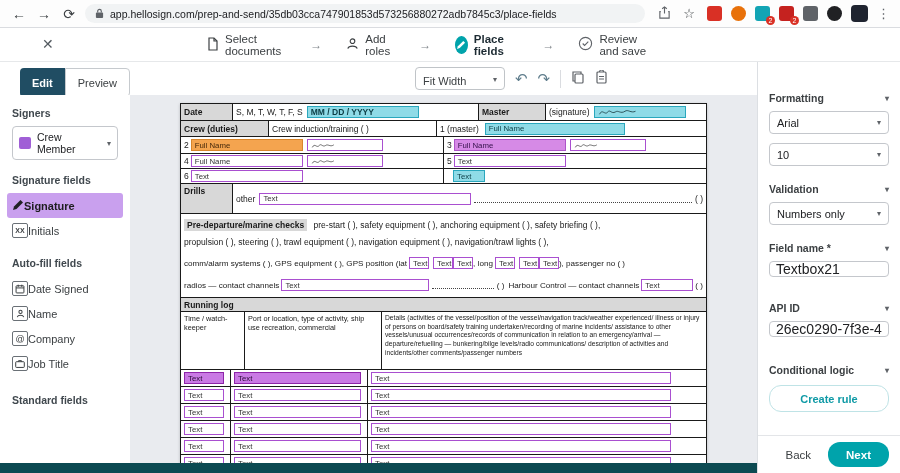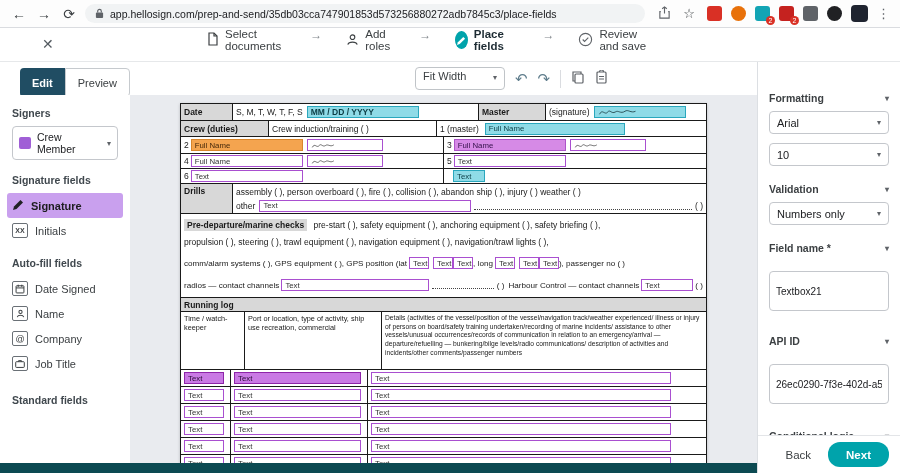--- a/index.html
+++ b/index.html
@@ -13,57 +13,57 @@
   .url-text { font-size: 10.5px; color: #202124; white-space: nowrap; overflow: hidden; }
   .chrome-right { margin-left: auto; display: flex; align-items: center; gap: 9px; }
   .ext { position: relative; width: 15px; height: 15px; border-radius: 3px; }
   .ext .badge { position: absolute; bottom: -4px; right: -5px; background: #d93025; color: #fff; font-size: 7px; line-height: 9px; padding: 0 2.5px; border-radius: 5px; }
   .avatar { width: 17px; height: 17px; border-radius: 4px; background: #1f2430; }
   .menu-dots { font-size: 13px; color: #5f6368; }
 
   
   .app-header { position: relative; height: 34px; background: #fff; border-bottom: 1px solid #e6e8ea; }
   .close-x { position: absolute; left: 42px; top: 8px; font-size: 14px; color: #545b61; cursor: pointer; }
-  .stepper { position: absolute; left: 50%; top: 0; height: 100%; transform: translateX(-54%); display: flex; align-items: flex-start; gap: 24px; }
+  .stepper { position: absolute; left: 50%; top: 0; height: 100%; transform: translateX(-54%); display: flex; align-items: center; gap: 24px; }
   .step { display: flex; align-items: center; gap: 6px; font-size: 11.5px; color: #3c4043; cursor: pointer; }
   .step.active { font-weight: 700; color: #1d2b33; }
   .step-arrow { color: #80868b; font-size: 12px; }
   .step-circle { width: 18px; height: 18px; border-radius: 50%; background: #00a3ab; display: flex; align-items: center; justify-content: center; }
 
   
   .work { position: relative; height: 411px; }
   .subtoolbar { position: absolute; top: 0; left: 0; width: 757px; height: 33px; background: #fff; }
   .seg { position: absolute; left: 20px; top: 6px; display: flex; }
   .seg-btn { height: 29px; padding: 0 12px; font-size: 11px; display: flex; align-items: center; cursor: pointer; }
   .seg-edit { background: #204d63; color: #fff; border-radius: 4px 0 0 4px; font-weight: 600; }
   .seg-preview { background: #fff; color: #3c4043; border: 1px solid #c6cace; border-radius: 0 4px 4px 0; }
   .zoomgrp { position: absolute; left: 415px; top: 5px; display: flex; align-items: center; gap: 10px; }
-  .zoom-select { width: 90px; height: 23px; border: 1px solid #c0c4c8; border-radius: 4px; display: flex; align-items: flex-end; justify-content: space-between; padding: 7px 7px; font-size: 11px; color: #3c4043; cursor: pointer; background: #fff; }
+  .zoom-select { width: 90px; height: 23px; border: 1px solid #c0c4c8; border-radius: 4px; display: flex; align-items: flex-start; justify-content: space-between; padding: 7px 7px; font-size: 11px; color: #3c4043; cursor: pointer; background: #fff; }
   .tool-glyph { font-size: 15px; color: #5f7d8c; cursor: pointer; line-height: 1; }
   .vdiv { width: 1px; height: 18px; background: #dadce0; }
   .chev { font-size: 8px; color: #5f6368; }
 
   .sidebar { position: absolute; top: 33px; left: 0; width: 130px; bottom: 10px; background: #fff; padding: 10px 12px; overflow: hidden; }
   .side-h { font-size: 10.5px; font-weight: 600; color: #40484e; margin: 14px 0 7px; }
   .side-h:first-child { margin-top: 2px; }
   .signer-select { border: 1px solid #c4c7cc; border-radius: 4px; padding: 4px 6px; display: flex; align-items: center; gap: 6px; cursor: pointer; }
   .swatch { width: 12px; height: 12px; border-radius: 2px; background: #a05fd6; flex: 0 0 auto; }
   .signer-label { font-size: 10.5px; color: #202124; line-height: 1.15; flex: 1; }
-  .side-item { height: 25px; display: flex; align-items: center; gap: 7px; font-size: 11px; color: #3c4043; border-radius: 3px; padding: 0 5px; margin: 0 -5px; cursor: pointer; }
+  .side-item { height: 25px; display: flex; align-items: center; font-size: 11px; color: #3c4043; border-radius: 3px; padding: 0 5px; margin: 0 -5px; cursor: pointer; }
   .side-item.selected { background: #c9a0ee; color: #1d1d1f; font-weight: 600; }
   .icon-box { width: 16px; height: 15px; border: 1px solid #6a7076; border-radius: 2px; display: flex; align-items: center; justify-content: center; font-size: 7px; font-weight: 700; color: #3c4043; flex: 0 0 auto; }
 
   .canvas { position: absolute; top: 33px; left: 130px; width: 627px; bottom: 10px; background: #e9ebef; overflow: hidden; }
   .footer-strip { position: absolute; left: 0; bottom: 0; width: 757px; height: 10px; background: #0c4a52; }
 
   
   .rightpanel { position: absolute; top: 0; right: 0; width: 143px; bottom: 0; background: #fff; border-left: 1px solid #dcdfe3; padding: 30px 11px 0; }
   .p-labelrow { display: flex; justify-content: space-between; align-items: center; font-size: 10.5px; color: #3c4043; font-weight: 600; }
   .p-select { margin-top: 7px; height: 23px; border: 1px solid #c4c7cc; border-radius: 4px; background: #fff; display: flex; align-items: center; justify-content: space-between; padding: 0 7px; font-size: 11px; color: #202124; cursor: pointer; }
-  .p-input { margin-top: 17px; width: 100%; height: 40px; border: 1px solid #c4c7cc; border-radius: 4px; padding: 0 6px; font-size: 10px; color: #202124; font-family: "Liberation Sans", sans-serif; }
+  .p-input { margin-top: 7px; width: 100%; height: 16px; border: 1px solid #c4c7cc; border-radius: 4px; padding: 0 6px; font-size: 14px; color: #202124; font-family: "Liberation Sans", sans-serif; }
   .p-gap { margin-top: 17px; }
   .rule-btn { margin-top: 9px; width: 100%; height: 27px; background: #fff; border: 1px solid #bfe3e6; border-radius: 12px; color: #0f9aa6; font-size: 11px; font-weight: 600; display: flex; align-items: center; justify-content: center; cursor: pointer; }
   .panel-footer { position: absolute; left: 0; right: 0; bottom: 0; height: 38px; border-top: 1px solid #e3e5e8; background: #fff; display: flex; align-items: center; justify-content: flex-end; gap: 8px; padding-right: 11px; }
   .back-btn { font-size: 11.5px; color: #3c4043; padding: 5px 9px; cursor: pointer; }
   .next-btn { background: #00a3ab; color: #fff; font-size: 11.5px; font-weight: 600; padding: 0 18px; height: 25px; border-radius: 12px; display: flex; align-items: center; cursor: pointer; }
 
   
   .page { width: 527px; margin: 8px auto 0; background: #fff; border: 1.5px solid #1a1a1a; font-size: 8.5px; color: #1a1a1a; box-shadow: 0 1px 3px rgba(0,0,0,.2); }
   .prow { display: flex; border-bottom: 1px solid #1a1a1a; align-items: center; }
   .cell { display: flex; align-items: center; padding: 0 3px; height: 100%; }
@@ -332,21 +332,20 @@
             <span class="field f-outline ml2" style="width:112px">Text</span>
           </div>
           <div class="cell half">
             <span class="field f-teal ml6" style="width:32px">Text</span>
           </div>
         </div>
 
         <div class="prow" style="height:30px;align-items:stretch">
           <div class="cell lab br" style="width:52px;align-items:flex-start;padding-top:2px">Drills</div>
           <div style="flex:1;padding:1px 3px;display:flex;flex-direction:column;justify-content:space-around">
-            <div class="line">assembly (    ), person overboard (    ), fire (    ), collision (    ), abandon ship (    ), injury (    )  weather (    )</div>
             <div class="flexline">
               <span>other</span>
               <span class="field f-outline ml4" style="width:212px">Text</span>
               <span class="leader"></span>
               <span>(    )</span>
             </div>
           </div>
         </div>
 
         <div class="prow" style="height:84px;display:block;padding:3px">

